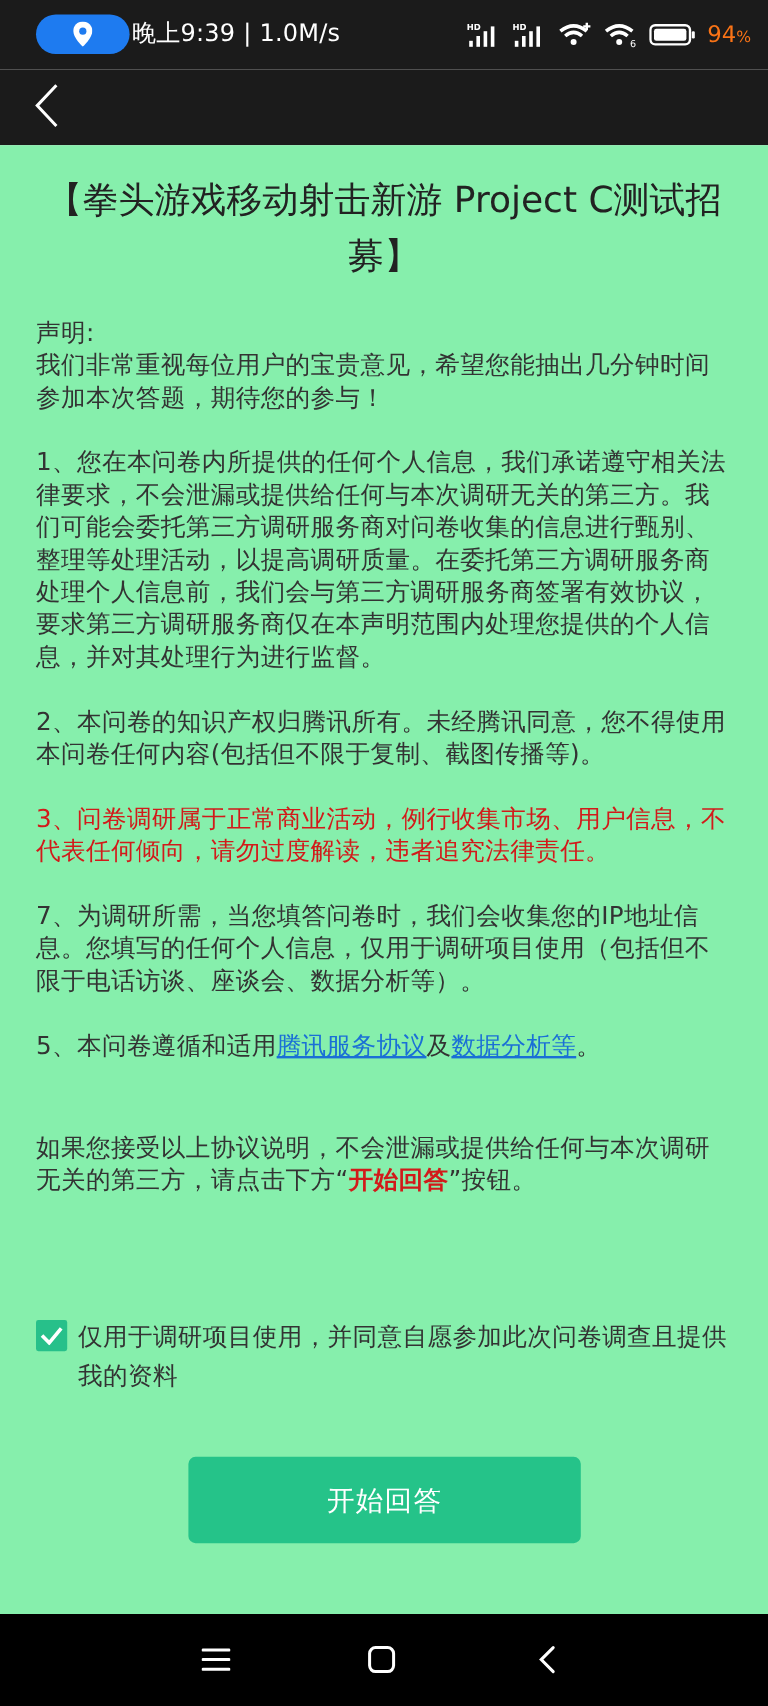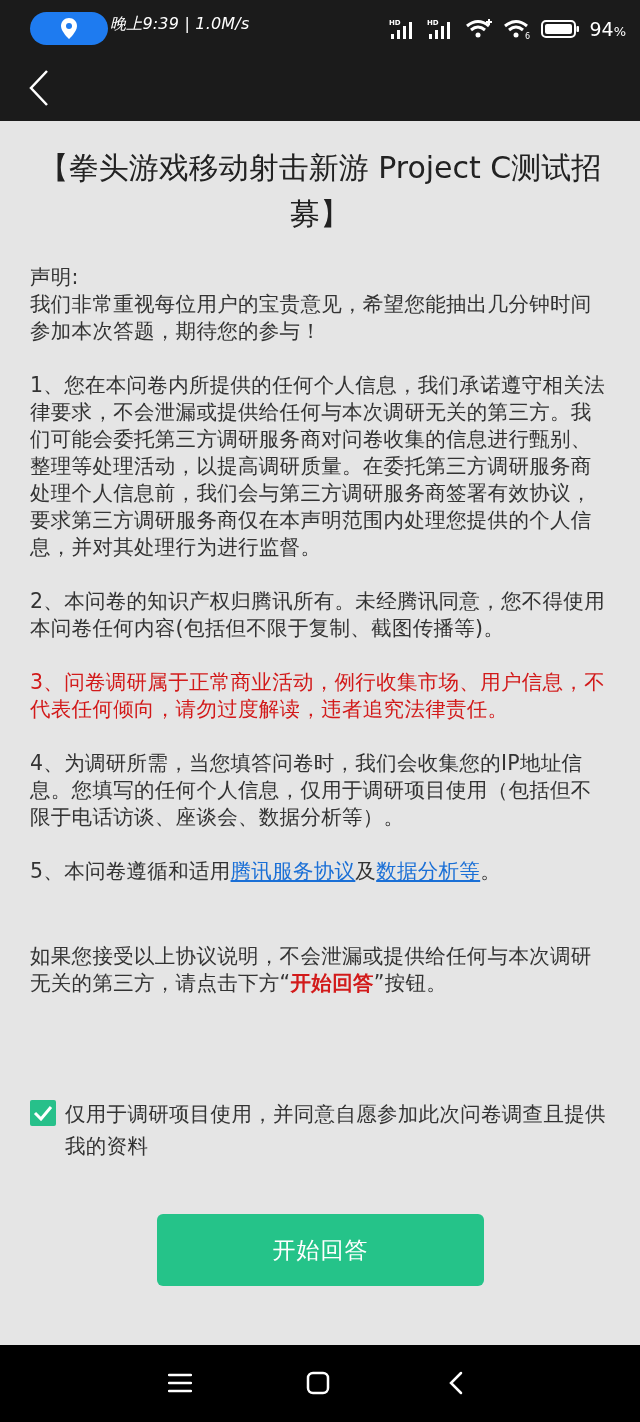--- a/index.html
+++ b/index.html
@@ -9,40 +9,39 @@
   .status-bar {
     position: absolute; top: 0; left: 0; width: 640px; height: 58px;
     background: #1b1b1b; color: #fff;
   }
   .loc-pill {
     position: absolute; left: 30px; top: 12px; width: 78px; height: 33px;
     background: #1e7bf0; border-radius: 17px;
     display: flex; align-items: center; justify-content: center;
   }
   .status-time {
-    position: absolute; left: 110px; top: 14px; font-size: 16px; color: #fff;
+    position: absolute; left: 110px; top: 14px; font-size: 20px; color: #fff;
     letter-spacing: 0.2px;
-    font-style: italic;
   }
   .status-right {
     position: absolute; right: 14px; top: 14px; height: 30px;
     display: flex; align-items: center; gap: 8px; justify-content: space-between;
   }
-  .battery-pct { font-size: 19px; color: #ffffff; }
+  .battery-pct { font-size: 19px; color: #f97316; }
   .battery-pct small { font-size: 13px; }
 
   .nav-bar {
     position: absolute; top: 58px; left: 0; width: 640px; height: 63px;
     background: #1b1b1b;
   }
   .back-btn { position: absolute; left: 22px; top: 8px; width: 34px; height: 44px; display: flex; align-items: center; justify-content: center; }
 
   .content {
     position: absolute; top: 121px; left: 0; width: 640px; height: 1224px;
-    background: #e5e5e5; padding: 0 30px;
+    background: #86efac; padding: 0 30px;
   }
   .title {
     font-size: 30px; line-height: 46px; color: #222; text-align: center;
     margin-top: 24px; font-weight: 500;
   }
   .para {
     font-size: 20.5px; line-height: 27px; color: #333; letter-spacing: 0.3px;
   }
   .red { color: #d21a1a; }
   .link { color: #1a6fd6; text-decoration: underline; }
@@ -133,21 +132,21 @@
   <p class="para" style="margin-top:27px;">声明:</p>
 
   <p class="para" style="margin-top:0;">我们非常重视每位用户的宝贵意见，希望您能抽出几分钟时间参加本次答题，期待您的参与！</p>
 
   <p class="para" style="margin-top:27px;">1、您在本问卷内所提供的任何个人信息，我们承诺遵守相关法律要求，不会泄漏或提供给任何与本次调研无关的第三方。我们可能会委托第三方调研服务商对问卷收集的信息进行甄别、整理等处理活动，以提高调研质量。在委托第三方调研服务商处理个人信息前，我们会与第三方调研服务商签署有效协议，要求第三方调研服务商仅在本声明范围内处理您提供的个人信息，并对其处理行为进行监督。</p>
 
   <p class="para" style="margin-top:27px;">2、本问卷的知识产权归腾讯所有。未经腾讯同意，您不得使用本问卷任何内容(包括但不限于复制、截图传播等)。</p>
 
   <p class="para red" style="margin-top:27px;">3、问卷调研属于正常商业活动，例行收集市场、用户信息，不代表任何倾向，请勿过度解读，违者追究法律责任。</p>
 
-  <p class="para" style="margin-top:27px;">4、为调研所需，当您填答问卷时，我们会收集您的IP地址信息。您填写的任何个人信息，仅用于调研项目使用（包括但不限于电话访谈、座谈会、数据分析等）。</p>
+  <p class="para" style="margin-top:27px;">7、为调研所需，当您填答问卷时，我们会收集您的IP地址信息。您填写的任何个人信息，仅用于调研项目使用（包括但不限于电话访谈、座谈会、数据分析等）。</p>
 
   <p class="para" style="margin-top:27px;">
     <span>5、本问卷遵循和适用</span><a class="link">腾讯服务协议</a><span>及</span><a class="link">数据分析等</a><span>。</span>
   </p>
 
   <p class="para" style="margin-top:58px;">
     <span>如果您接受以上协议说明，不会泄漏或提供给任何与本次调研无关的第三方，请点击下方“</span><span class="red-bold">开始回答</span><span>”按钮。</span>
   </p>
 
   <div class="agree-row">

